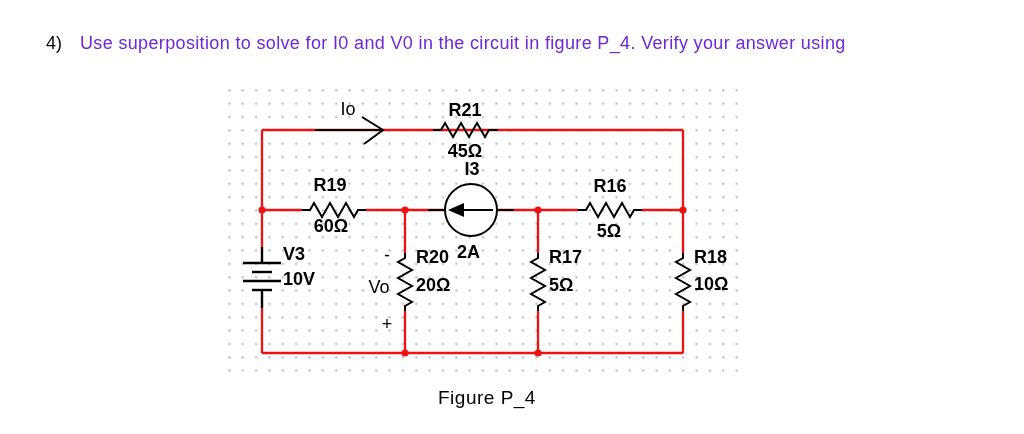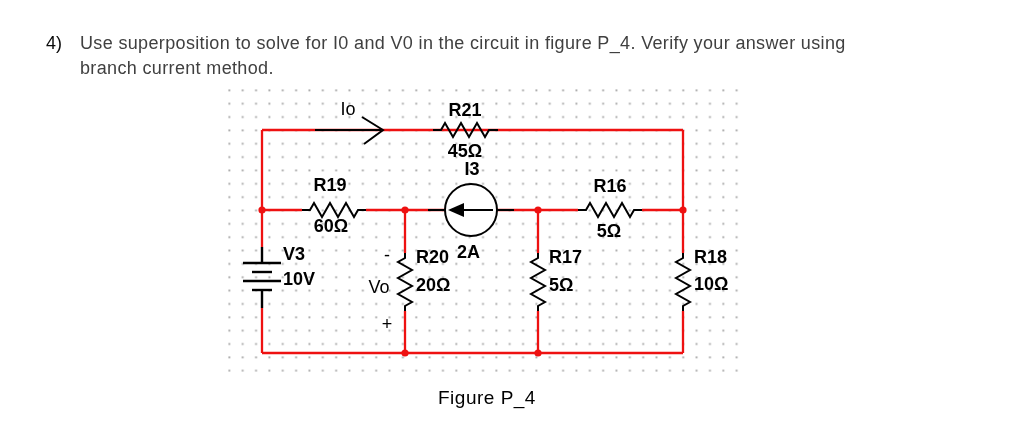--- a/index.html
+++ b/index.html
@@ -20,21 +20,21 @@
     color: #0b0b0b;
   }
   .problem-lines {
     position: absolute;
     left: 80px;
     top: 31px;
     width: 910px;
     font-size: 18px;
     line-height: 25px;
     letter-spacing: 0.35px;
-    color: #404040;
+    color: #6d28d9;
   }
   svg.circuit { position: absolute; left: 0; top: 0; }
   .lbl {
     font-family: "Liberation Sans", sans-serif;
     font-size: 18px;
     font-weight: bold;
     fill: #000000;
   }
   .lbl-reg {
     font-family: "Liberation Sans", sans-serif;
@@ -51,21 +51,20 @@
   }
 </style>
 </head>
 <body>
 
 <div class="page">
 
   <div class="problem-number">4)</div>
   <div class="problem-lines">
     <div>Use superposition to solve for I0 and V0 in the circuit in figure P_4. Verify your answer using</div>
-    <div>branch current method.</div>
   </div>
 
   <svg class="circuit" width="1024" height="434" viewBox="0 0 1024 434">
 
     <defs>
       <pattern id="griddots" x="228" y="89" width="13.35" height="13.35" patternUnits="userSpaceOnUse">
         <rect x="0.4" y="0.4" width="1.9" height="1.9" fill="#a9a9a9"></rect>
       </pattern>
     </defs>
 

